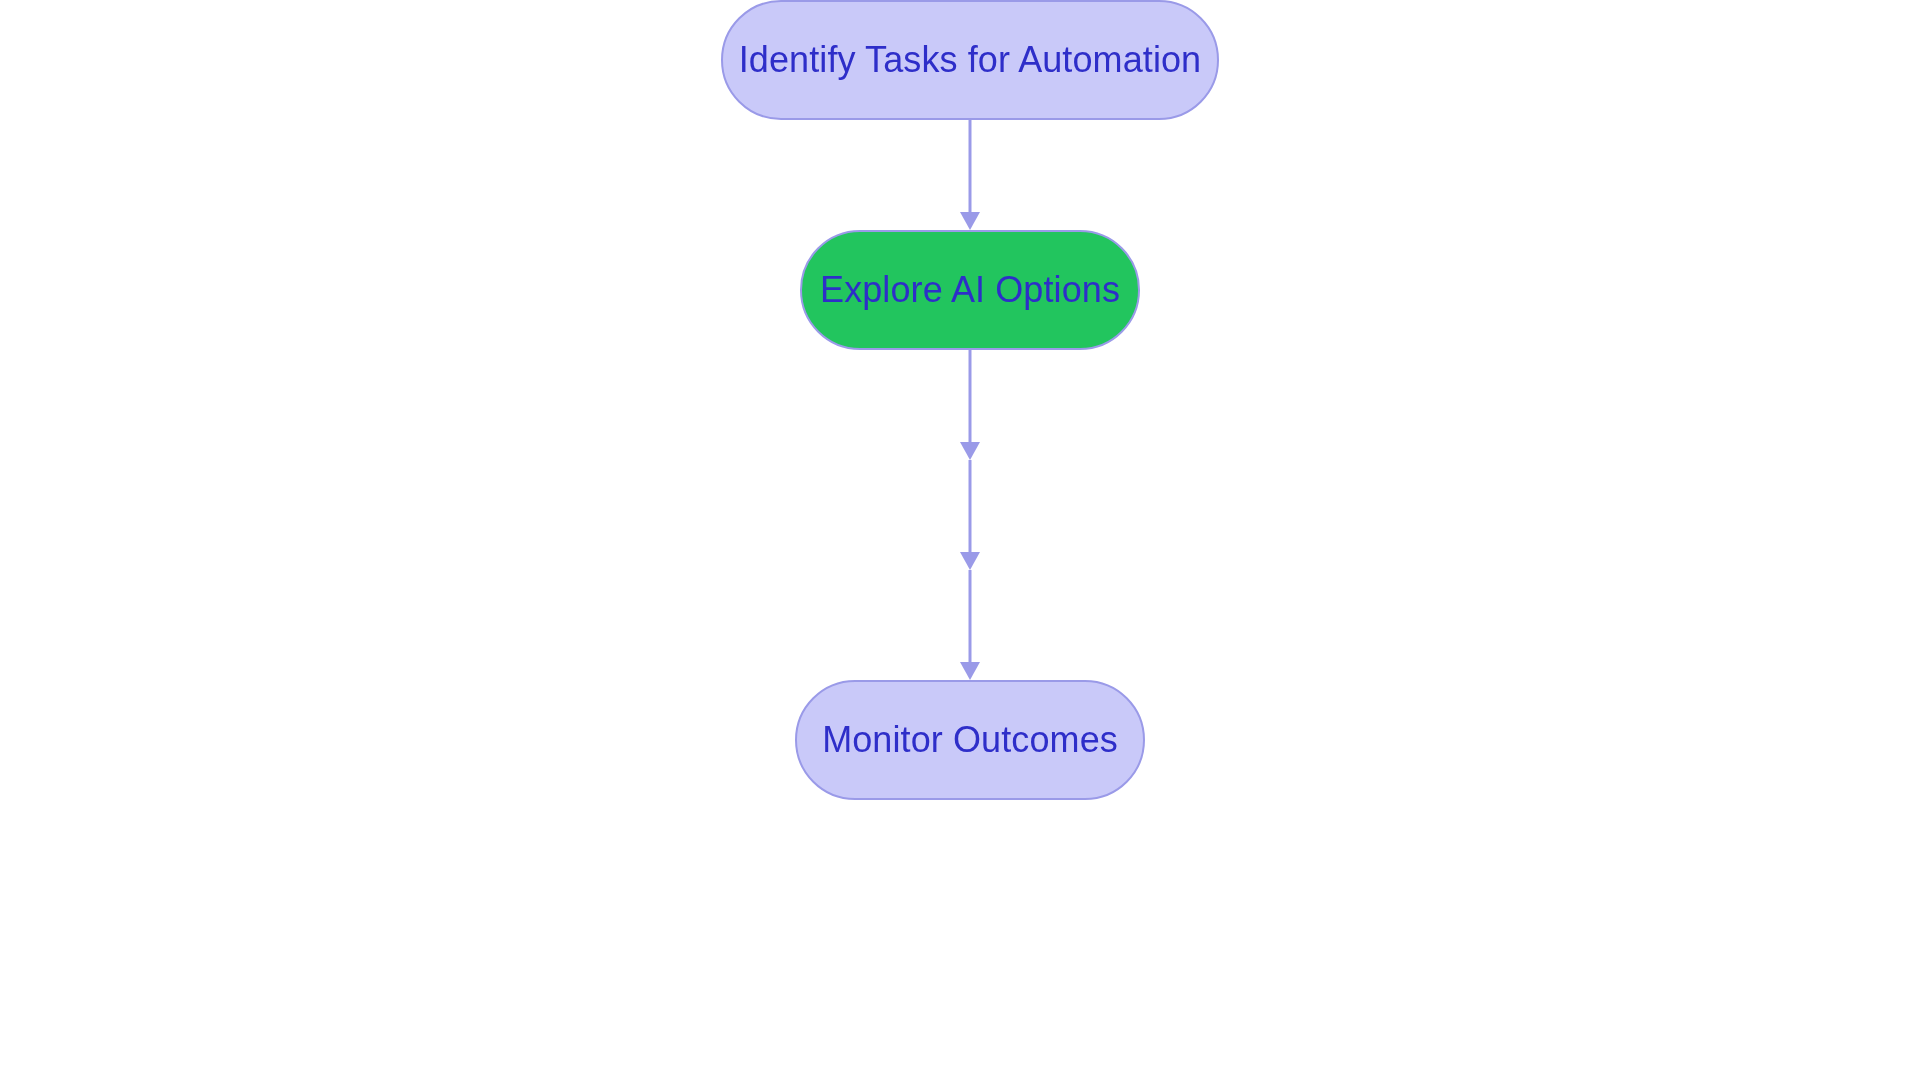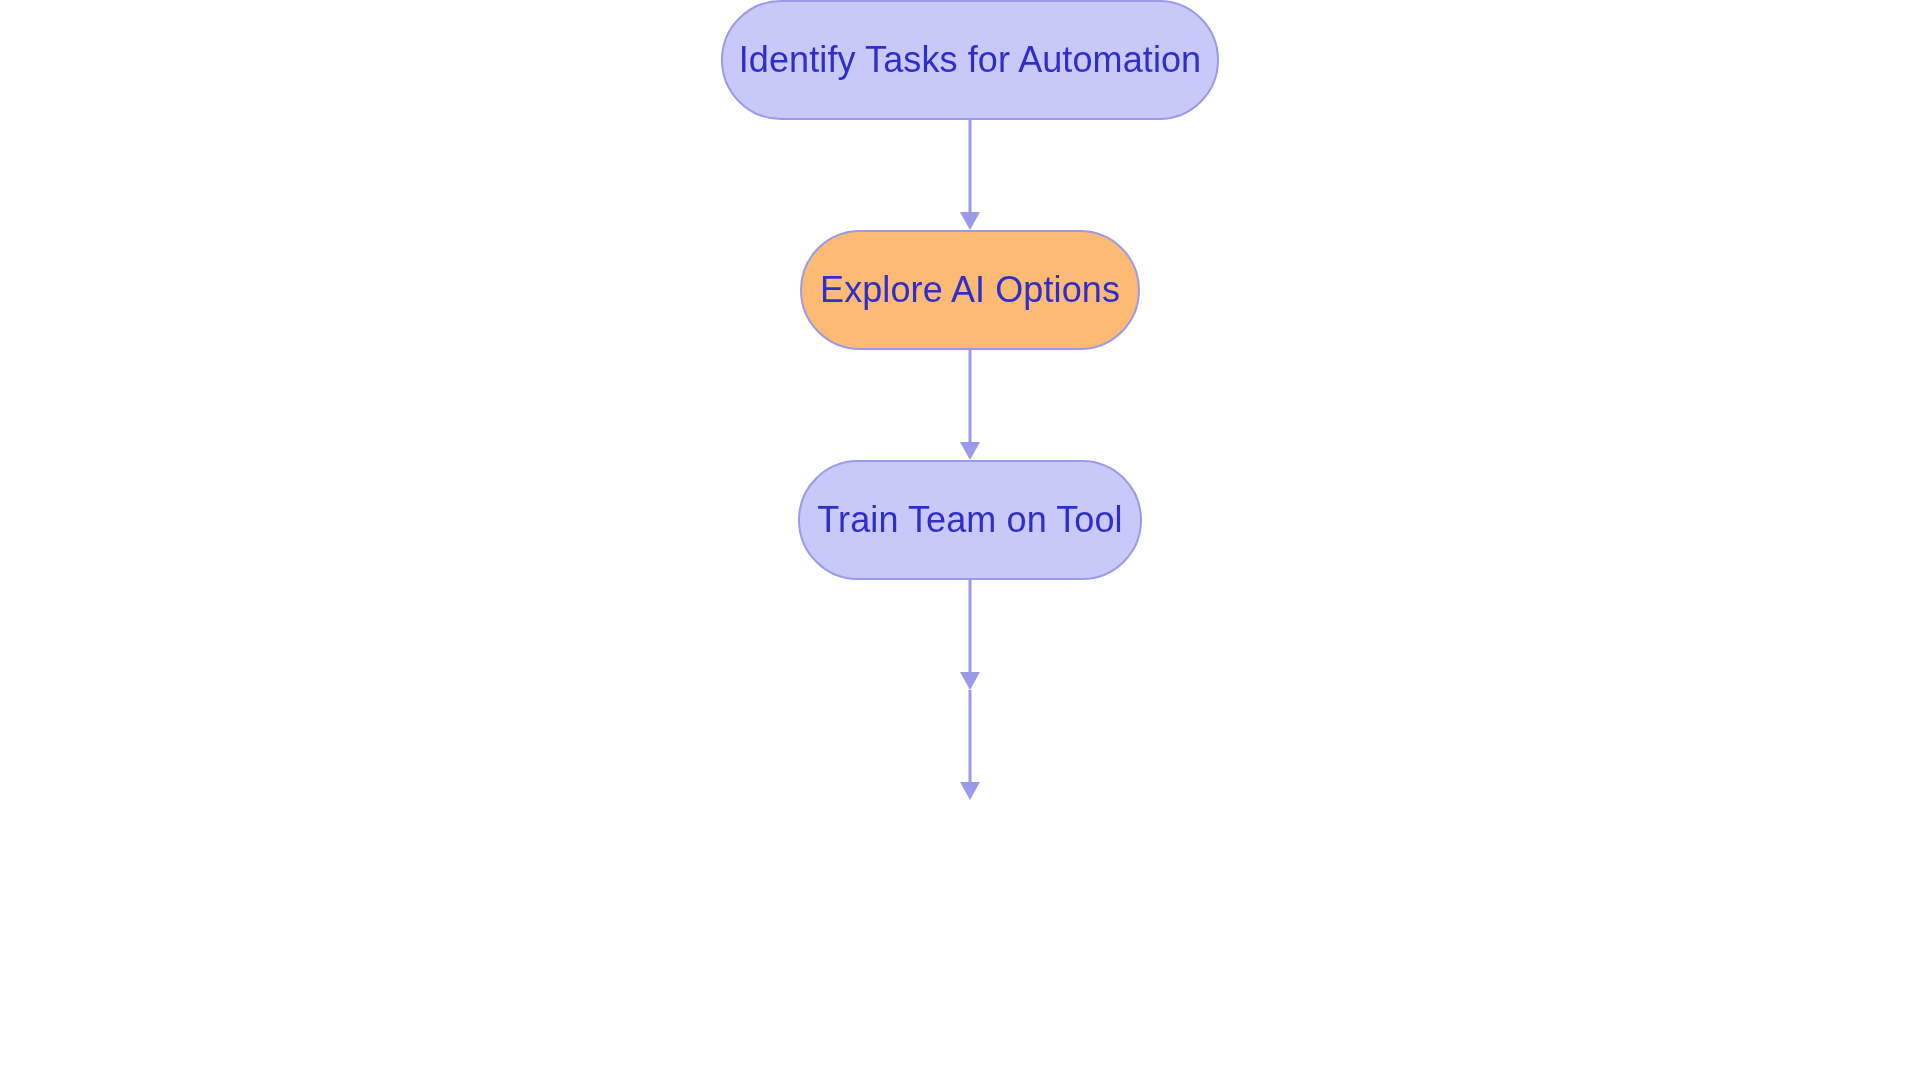--- a/index.html
+++ b/index.html
@@ -85,42 +85,42 @@
         <span class="node-label" style="color: rgb(46, 46, 201);">Identify Tasks for Automation</span>
       </div>
     </div>
 
     <svg class="connector" viewBox="0 0 26 110">
       <line x1="13" y1="0" x2="13" y2="94" stroke="#9a9ae8" stroke-width="3"></line>
       <polygon points="3,92 23,92 13,110" fill="#9a9ae8"></polygon>
     </svg>
 
     <div class="flow-item">
-      <div class="node" style="width: 340px; background: #fdba74; border-color: rgb(154, 154, 232); height: 120px; border-radius: 60px;">
+      <div class="node" style="width: 340px; background: #22c55e; border-color: rgb(154, 154, 232); height: 120px; border-radius: 60px;">
         <span class="node-label" style="color: rgb(46, 46, 201);">Explore AI Options</span>
-      </div>
-    </div>
-
-    <svg class="connector" viewBox="0 0 26 110">
-      <line x1="13" y1="0" x2="13" y2="94" stroke="#9a9ae8" stroke-width="3"></line>
-      <polygon points="3,92 23,92 13,110" fill="#9a9ae8"></polygon>
-    </svg>
-
-    <div class="flow-item">
-      <div class="node" style="width: 344px; background: rgb(201, 201, 249); border-color: rgb(154, 154, 232); height: 120px; border-radius: 60px;">
-        <span class="node-label" style="color: rgb(46, 46, 201);">Train Team on Tool</span>
       </div>
     </div>
 
     <svg class="connector" viewBox="0 0 26 110">
       <line x1="13" y1="0" x2="13" y2="94" stroke="#9a9ae8" stroke-width="3"></line>
       <polygon points="3,92 23,92 13,110" fill="#9a9ae8"></polygon>
     </svg>
 
 
     <svg class="connector" viewBox="0 0 26 110">
       <line x1="13" y1="0" x2="13" y2="94" stroke="#9a9ae8" stroke-width="3"></line>
       <polygon points="3,92 23,92 13,110" fill="#9a9ae8"></polygon>
     </svg>
 
 
+    <svg class="connector" viewBox="0 0 26 110">
+      <line x1="13" y1="0" x2="13" y2="94" stroke="#9a9ae8" stroke-width="3"></line>
+      <polygon points="3,92 23,92 13,110" fill="#9a9ae8"></polygon>
+    </svg>
+
+    <div class="flow-item">
+      <div class="node" style="width: 350px; background: rgb(201, 201, 249); border-color: rgb(154, 154, 232); height: 120px; border-radius: 60px;">
+        <span class="node-label" style="color: rgb(46, 46, 201);">Monitor Outcomes</span>
+      </div>
+    </div>
+
   </div>
 </div>
 
 </body></html>

